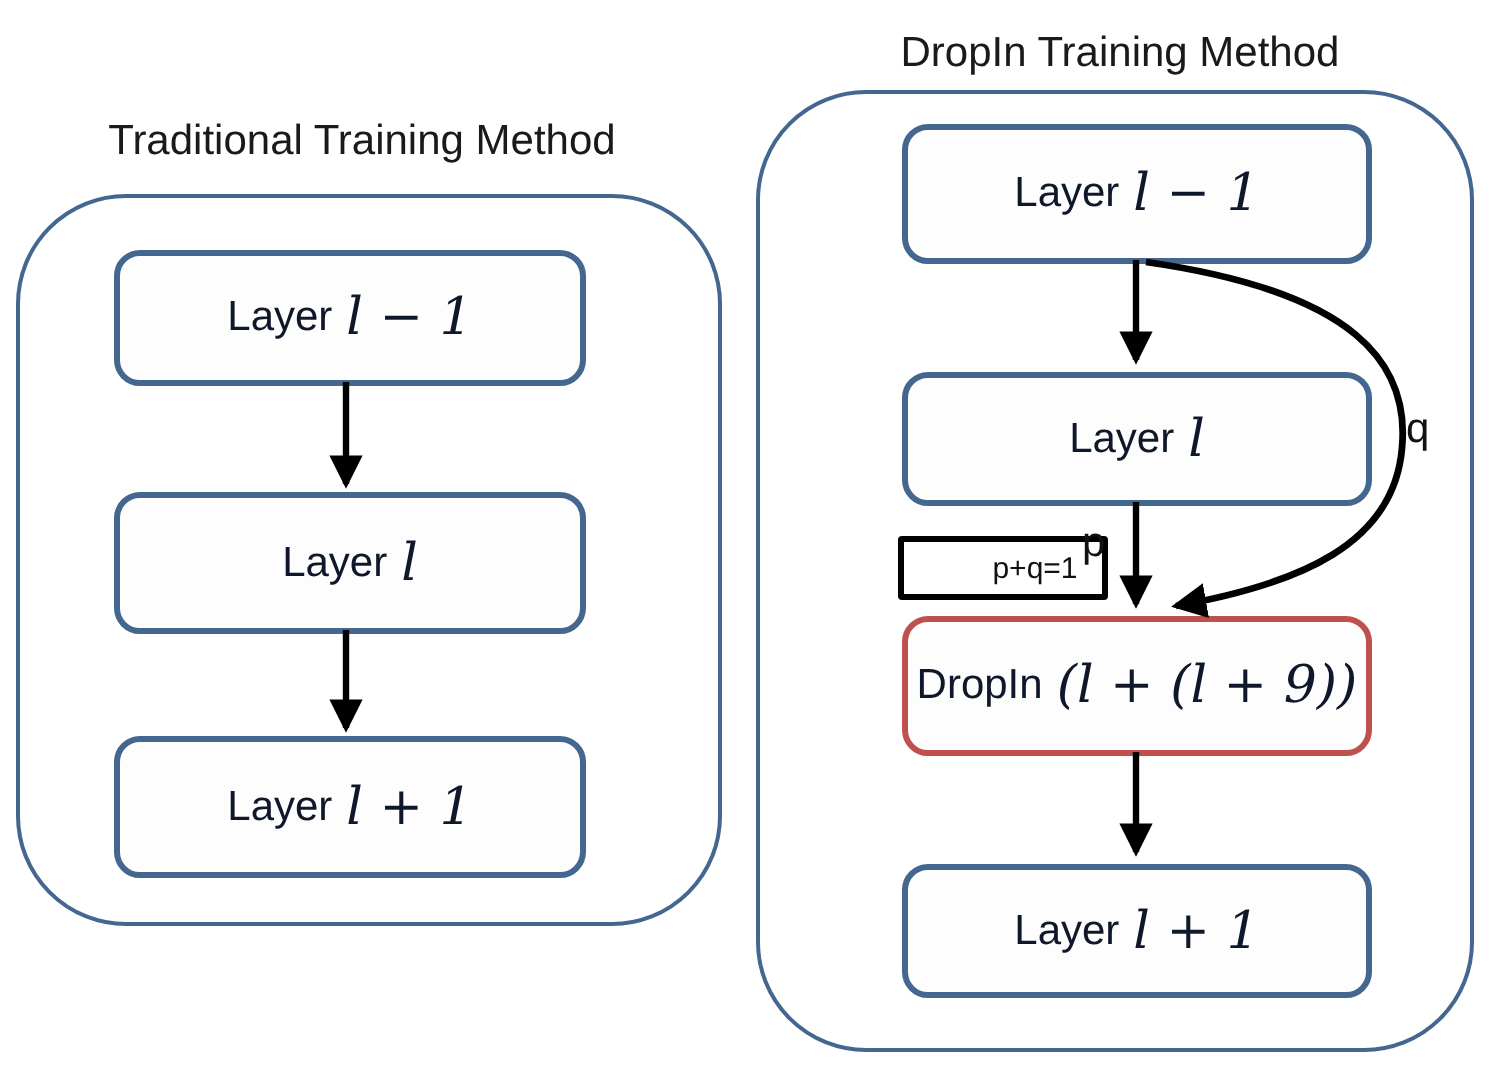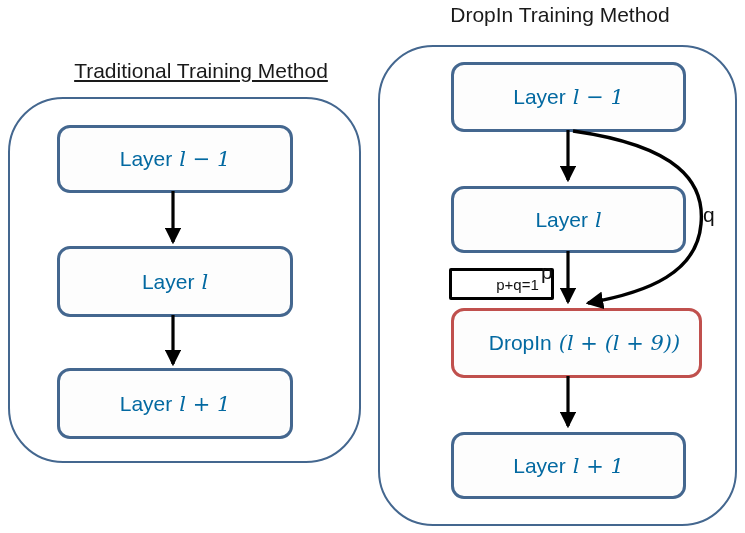--- a/index.html
+++ b/index.html
@@ -30,31 +30,31 @@
   }
   .node-box {
     position: absolute;
     border: 3px solid #44678F;
     border-radius: 13px;
     background: #fdfdfd;
     display: flex;
     align-items: center;
     justify-content: center;
     font-size: 21px;
-    color: #0369a1;
+    color: #0f172a;
     white-space: nowrap;
   }
   .node-box.red {
     border-color: #C0504D;
   }
   .math {
     font-family: "DejaVu Serif", serif;
     font-style: italic;
     margin-left: 7px;
-    font-size: 21px;
+    font-size: 26px;
   }
   .constraint-box {
     position: absolute;
     border: 3px solid #000000;
     border-radius: 2px;
     background: #ffffff;
     display: flex;
     align-items: center;
     justify-content: center;
     font-size: 15px;
@@ -72,40 +72,40 @@
     top: 0;
     z-index: 5;
     pointer-events: none;
   }
 </style>
 </head>
 <body>
 
 <div id="canvas">
 
-  <div class="panel-title" style="left:46px; top:59px; width:310px;text-decoration:underline;">Traditional Training Method</div>
+  <div class="panel-title" style="left:26px; top:59px; width:310px;">Traditional Training Method</div>
 
   <div class="container-frame" style="left:8px; top:97px; width:349px; height:362px;"></div>
 
   <div class="node-box" style="left:57px; top:125px; width:230px; height:62px;">
     <span>Layer</span>
     <span class="math">l − 1</span>
   </div>
 
   <div class="node-box" style="left:57px; top:246px; width:230px; height:65px;">
     <span>Layer</span>
     <span class="math">l</span>
   </div>
 
   <div class="node-box" style="left:57px; top:368px; width:230px; height:65px;">
     <span>Layer</span>
     <span class="math">l + 1</span>
   </div>
 
-  <div class="panel-title" style="left:405px; top:3px; width:310px;">DropIn Training Method</div>
+  <div class="panel-title" style="left:405px; top:15px; width:310px;">DropIn Training Method</div>
 
   <div class="container-frame" style="left:378px; top:45px; width:355px; height:477px;"></div>
 
   <div class="node-box" style="left:451px; top:62px; width:229px; height:64px;">
     <span>Layer</span>
     <span class="math">l − 1</span>
   </div>
 
   <div class="node-box" style="left:451px; top:186px; width:229px; height:61px;">
     <span>Layer</span>
@@ -113,21 +113,21 @@
   </div>
 
   <div class="constraint-box" style="left:449px; top:268px; width:67px; height:26px;padding-left:32px;">
     <span>p+q=1</span>
   </div>
 
   <div class="edge-label" style="left:541px; top:260px;">p</div>
 
   <div class="edge-label" style="left:703px; top:203px;">q</div>
 
-  <div class="node-box red" style="left:451px; top:308px; width:229px; height:64px;padding-left:16px;">
+  <div class="node-box red" style="left:451px; top:308px; width:229px; height:64px;">
     <span>DropIn</span>
     <span class="math">(l +  (l + 9))</span>
   </div>
 
   <div class="node-box" style="left:451px; top:432px; width:229px; height:61px;">
     <span>Layer</span>
     <span class="math">l + 1</span>
   </div>
 
   <svg id="arrow-layer" width="745" height="533" viewBox="0 0 745 533">

